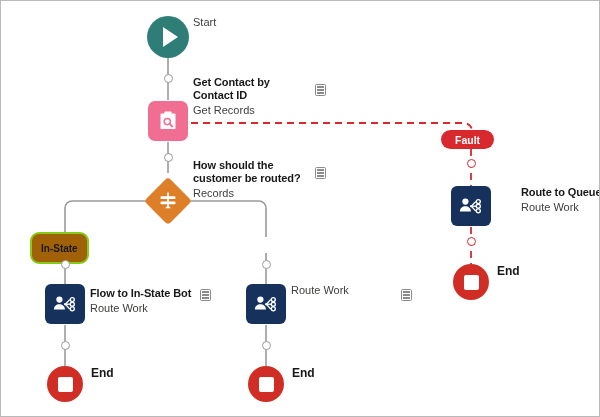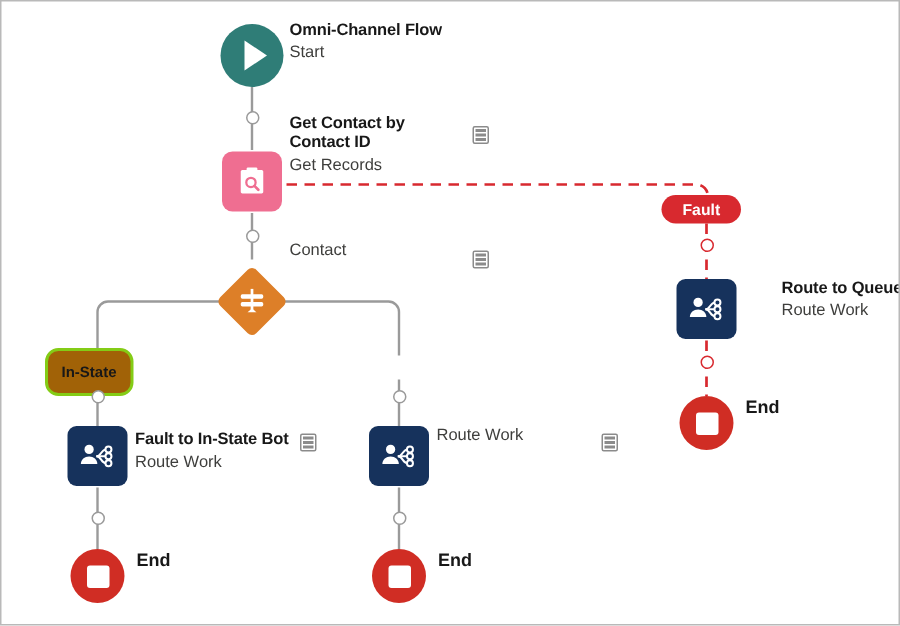--- a/index.html
+++ b/index.html
@@ -146,21 +146,20 @@
       <line x1="470" y1="226" x2="470" y2="263"></line>
     </g>
   </svg>
 
   <div class="node" style="left:146px;top:15px;">
     <div class="start-circle">
       <div class="play-tri"></div>
     </div>
   </div>
   <div class="lbl" style="left:192px;top:13px;width:130px;">
-    <div class="title">Omni-Channel Flow</div>
     <div class="sub">Start</div>
   </div>
 
   <div class="add-dot" style="left:163px;top:73px;"></div>
 
   <div class="node" style="left:147px;top:100px;">
     <div class="pink-box">
       <svg width="24" height="24" viewBox="0 0 24 24" aria-hidden="true">
         <path d="M5.6 4.4h12.8c.6 0 1.1.5 1.1 1.1v13.4c0 .6-.5 1.1-1.1 1.1H5.6c-.6 0-1.1-.5-1.1-1.1V5.5c0-.6.5-1.1 1.1-1.1z" fill="#ffffff"></path>
         <path d="M9.3 2.6h5.4c.5 0 .9.4.9.9v1.4c0 .5-.4.9-.9.9H9.3c-.5 0-.9-.4-.9-.9V3.5c0-.5.4-.9.9-.9z" fill="#ffffff"></path>
@@ -188,21 +187,22 @@
         <svg width="24" height="24" viewBox="0 0 24 24" aria-hidden="true">
           <rect x="4.5" y="7.2" width="15" height="2.9" rx="1.1" fill="#ffffff"></rect>
           <rect x="4.5" y="12.4" width="15" height="2.9" rx="1.1" fill="#ffffff"></rect>
           <rect x="11.1" y="3.6" width="1.8" height="14.6" fill="#ffffff"></rect>
           <path d="M12 16.6l3 2.6H9z" fill="#ffffff"></path>
         </svg>
       </div>
     </div>
   </div>
   <div class="lbl" style="left:192px;top:158px;width:118px;">
-    <div class="sub">Contact</div>
+    <div class="title">How should the customer be routed?</div>
+    <div class="sub">Records</div>
   </div>
   <div class="note-icon" style="left:314px;top:166px;">
       <i></i>
       <i></i>
       <i></i>
     </div>
 
   <div class="pill" style="left:29px;top:231px;">In-State</div>
 
   <div class="add-dot" style="left:60px;top:259px;"></div>
@@ -218,21 +218,21 @@
           <path d="M12.2 13.2c3.5 0 3.2 4.6 6.4 4.6"></path>
           <path d="M12.7 13.2h6"></path>
         </g>
         <circle cx="20.3" cy="8.6" r="2" fill="none" stroke="#ffffff" stroke-width="1.35"></circle>
         <circle cx="20.3" cy="13.2" r="2" fill="none" stroke="#ffffff" stroke-width="1.35"></circle>
         <circle cx="20.3" cy="17.8" r="2" fill="none" stroke="#ffffff" stroke-width="1.35"></circle>
       </svg>
     </div>
   </div>
   <div class="lbl" style="left:89px;top:286px;width:112px;">
-    <div class="title">Fault to In-State Bot</div>
+    <div class="title">Flow to In-State Bot</div>
     <div class="sub">Route Work</div>
   </div>
   <div class="note-icon" style="left:199px;top:288px;">
       <i></i>
       <i></i>
       <i></i>
     </div>
 
   <div class="add-dot" style="left:60px;top:340px;"></div>
 

